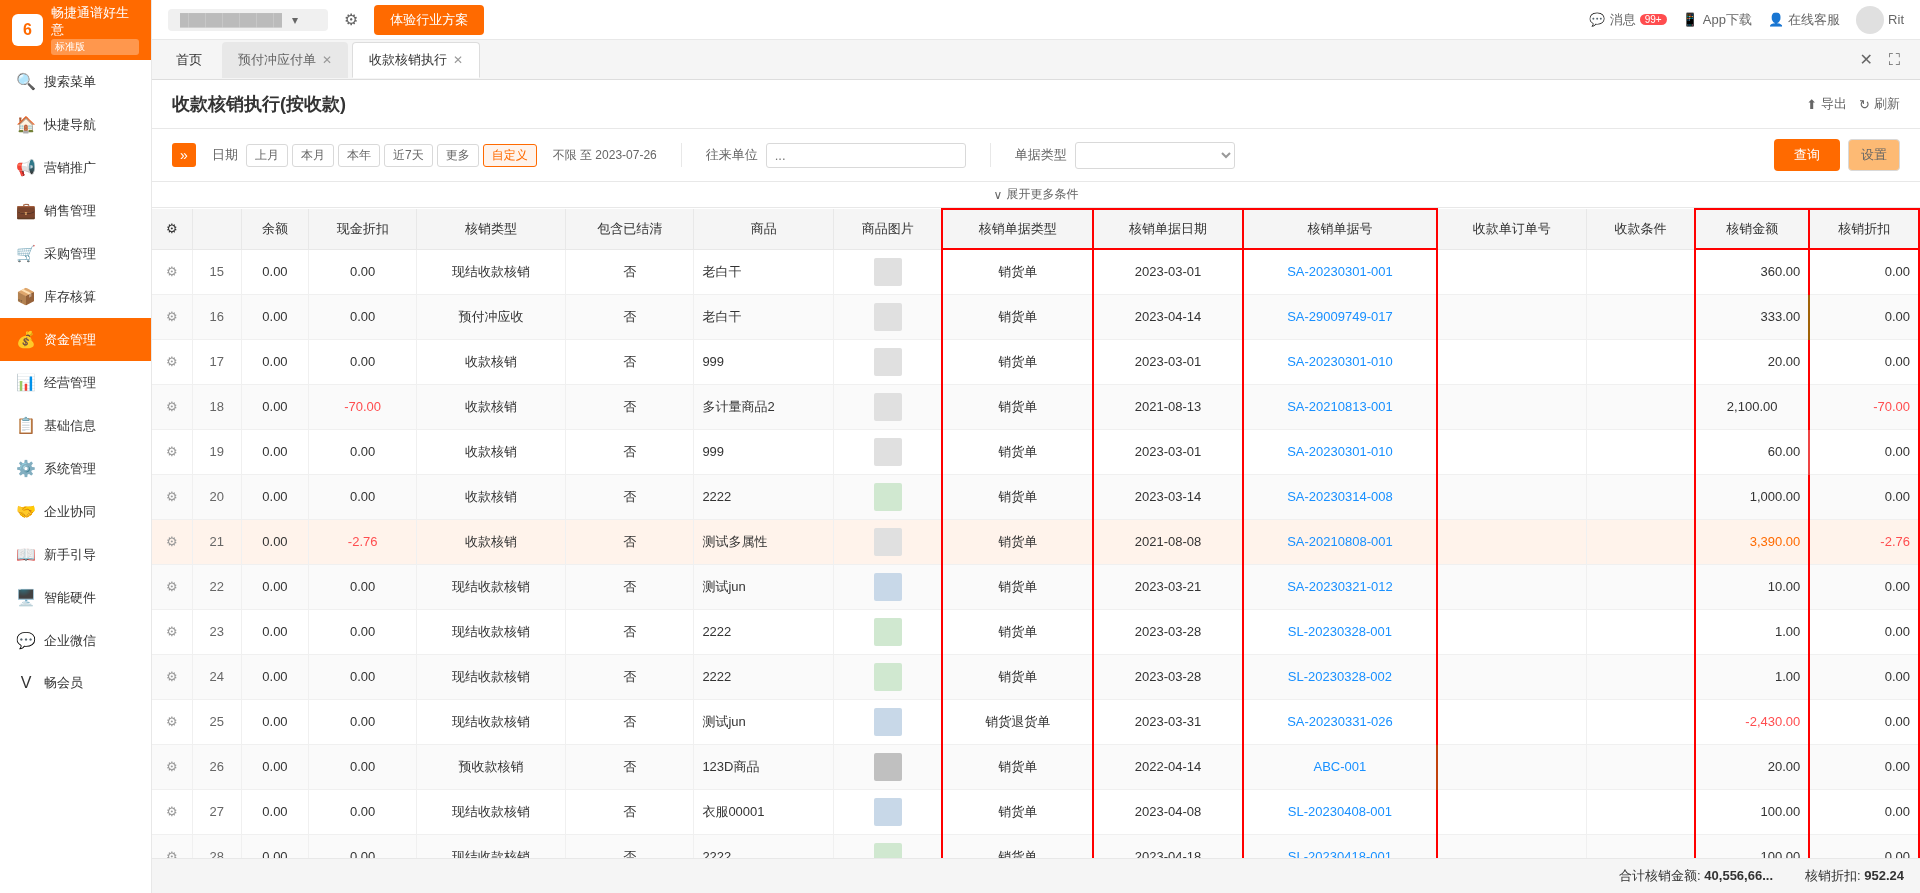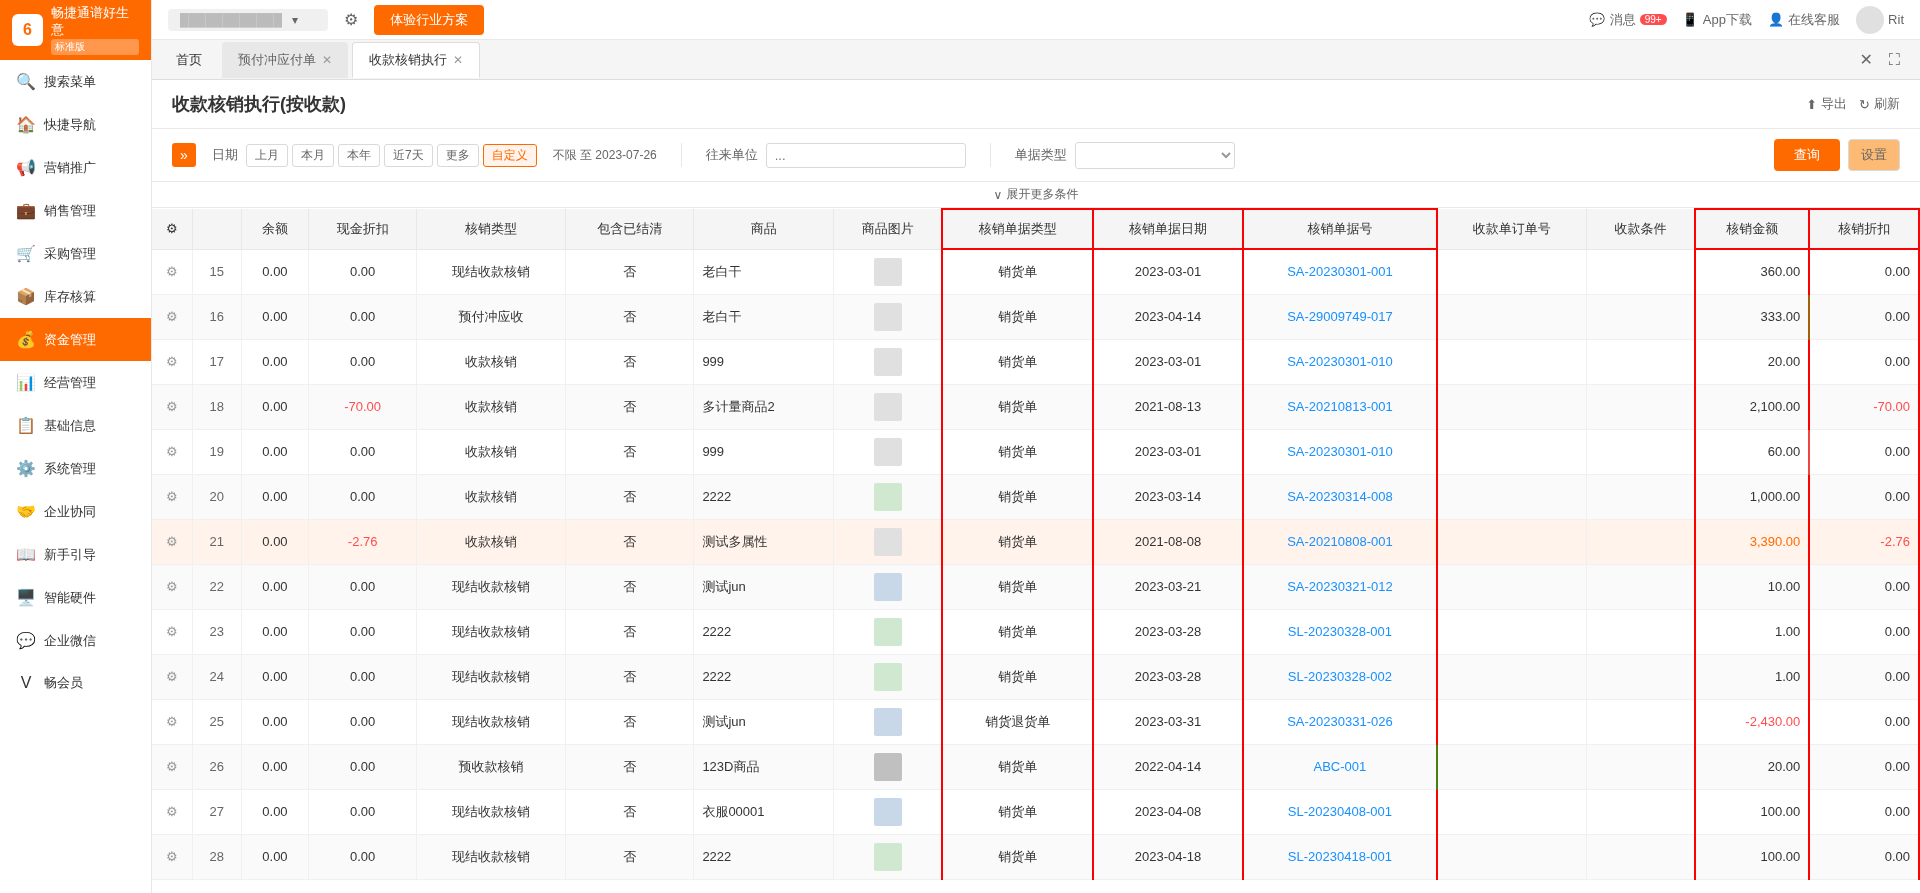--- a/index.html
+++ b/index.html
@@ -349,21 +349,21 @@
     <td>否</td>
     <td style="text-align:left">多计量商品2</td>
     <td>
                 <div style="width:28px;height:28px;background:#e0e0e0;border-radius:2px;margin:auto;"></div>
               </td>
     <td style="border-left:2px solid red;border-right:2px solid red;">销货单</td>
     <td style="border-left:2px solid red;border-right:2px solid red;">2021-08-13</td>
     <td class="link" style="border-left:2px solid red;border-right:2px solid red;">SA-20210813-001</td>
     <td></td>
     <td></td>
-    <td class="" style="text-align:right;border-left:2px solid red;border-right:2px solid red;">2,100.00</td>
+    <td class="" style="border-left:2px solid red;border-right:2px solid red;">2,100.00</td>
     <td class="negative" style="text-align:right;border-left:2px solid red;border-right:2px solid red;">-70.00</td>
   </tr>
             <tr>
     <td style="text-align:center;color:#999">⚙</td>
     <td style="color:#666">19</td>
     <td>0.00</td>
     <td class="">0.00</td>
     <td>收款核销</td>
     <td>否</td>
     <td style="text-align:left">999</td>
@@ -498,21 +498,21 @@
     <td>0.00</td>
     <td class="">0.00</td>
     <td>预收款核销</td>
     <td>否</td>
     <td style="text-align:left">123D商品</td>
     <td>
                 <div style="width:28px;height:28px;background:#c0c0c0;border-radius:2px;margin:auto;"></div>
               </td>
     <td style="border-left:2px solid red;border-right:2px solid red;">销货单</td>
     <td style="border-left:2px solid red;border-right:2px solid red;">2022-04-14</td>
-    <td class="link" style="border-left:2px solid red;border-right:2px solid #4d7c0f;">ABC-001</td>
+    <td class="link" style="border-left:2px solid red;border-right:2px solid #c2410c;">ABC-001</td>
     <td></td>
     <td></td>
     <td class="" style="text-align:right;border-left:2px solid red;border-right:2px solid red;">20.00</td>
     <td class="" style="text-align:right;border-left:2px solid red;border-right:2px solid red;">0.00</td>
   </tr>
             <tr>
     <td style="text-align:center;color:#999">⚙</td>
     <td style="color:#666">27</td>
     <td>0.00</td>
     <td class="">0.00</td>
@@ -546,14 +546,22 @@
     <td class="link" style="border-left:2px solid red;border-right:2px solid red;">SL-20230418-001</td>
     <td></td>
     <td></td>
     <td class="" style="text-align:right;border-left:2px solid red;border-right:2px solid red;">100.00</td>
     <td class="" style="text-align:right;border-left:2px solid red;border-right:2px solid red;">0.00</td>
   </tr>
           </tbody>
       </table>
     </div>
 
+    <div class="table-footer">
+      <span>
+        合计核销金额: <span style="color:#333;font-weight:bold;">40,556,66...</span>
+      </span>
+      <span>
+        核销折扣: <span style="color:#333;font-weight:bold;">952.24</span>
+      </span>
+    </div>
   </div>
 </div>
 
 </body></html>

